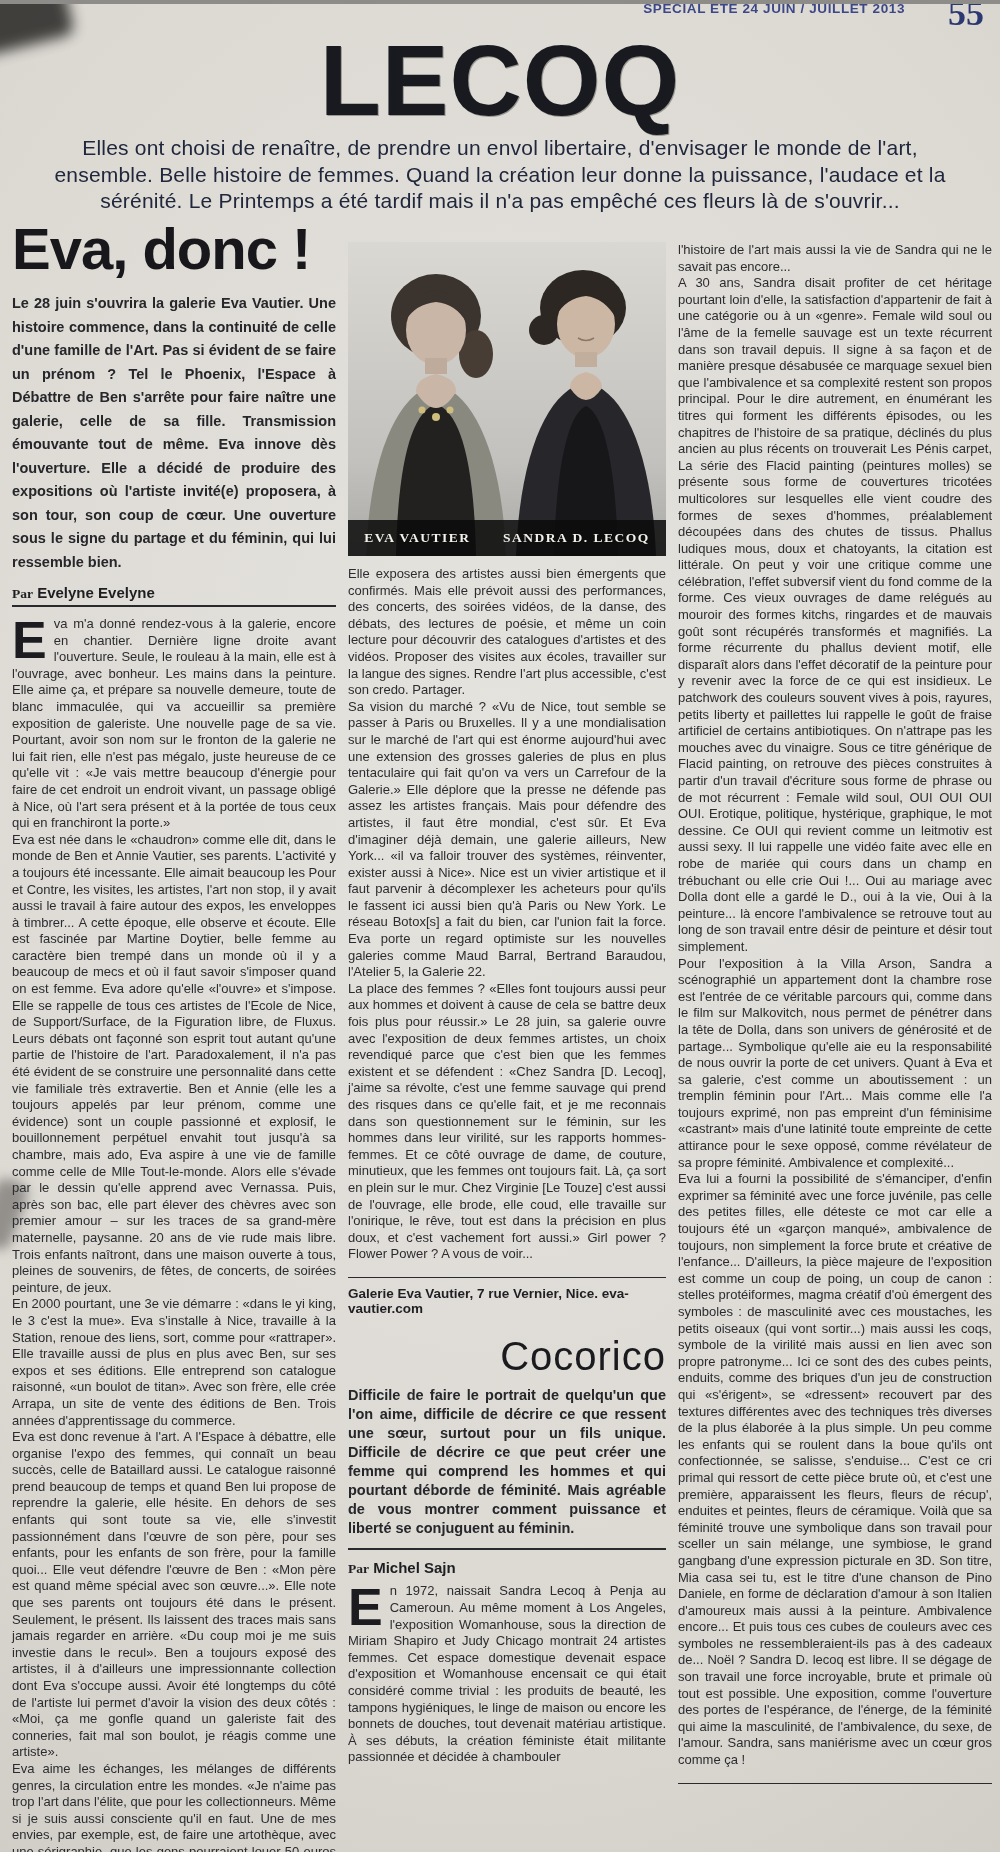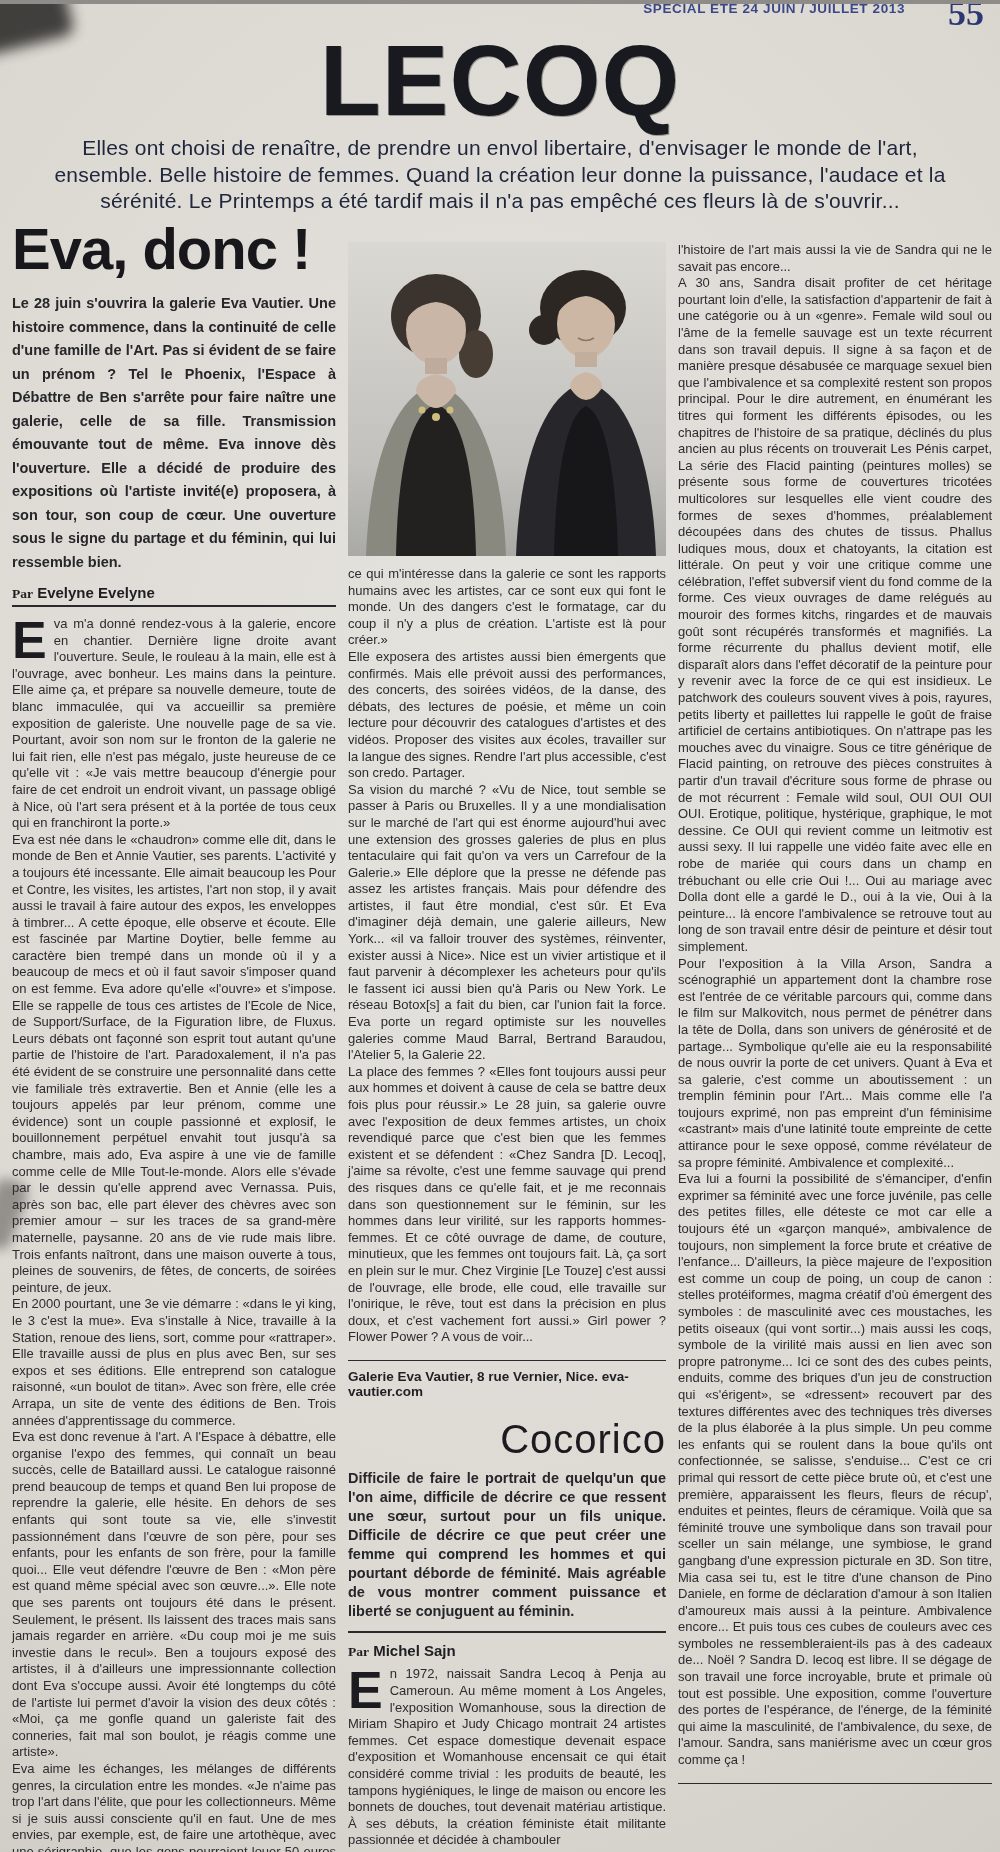--- a/index.html
+++ b/index.html
@@ -110,31 +110,34 @@
           <circle cx="196" cy="88" r="15" fill="#2d2724"></circle>
           <ellipse cx="238" cy="82" rx="29" ry="34" fill="#ccb7a5"></ellipse>
           <path d="M208,74 Q216,44 238,42 Q262,44 268,76 Q256,56 238,54 Q218,56 208,74 Z" fill="#2d2724"></path>
           <rect x="227" y="110" width="22" height="15" fill="#c2ae9d"></rect>
           <path d="M168,314 C172,210 200,148 238,140 C276,148 304,210 308,314 Z" fill="#27272b"></path>
           <path d="M206,314 C208,224 220,172 238,164 C256,172 268,224 270,314 Z" fill="#17171a"></path>
           <path d="M222,146 Q238,170 254,146 Q254,134 238,130 Q222,134 222,146 Z" fill="#ccb7a5"></path>
           <path d="M230,96 Q238,101 246,96" stroke="#8f7764" stroke-width="1.5" fill="none"></path>
         </g>
       </svg>
+      <figcaption class="caption">
+        <span>EVA VAUTIER</span>
+        <span>SANDRA D. LECOQ</span>
+      </figcaption>
     </figure>
 
     <div class="body">
-        <p>ce qui m'intéresse dans la galerie ce sont les rapports humains avec les artistes, car ce sont eux qui font le monde. Un des dangers c'est le formatage, car du coup il n'y a plus de création. L'artiste est là pour créer.»</p>
         <p>Elle exposera des artistes aussi bien émergents que confirmés. Mais elle prévoit aussi des performances, des concerts, des soirées vidéos, de la danse, des débats, des lectures de poésie, et même un coin lecture pour découvrir des catalogues d'artistes et des vidéos. Proposer des visites aux écoles, travailler sur la langue des signes. Rendre l'art plus accessible, c'est son credo. Partager.</p>
         <p>Sa vision du marché ? «Vu de Nice, tout semble se passer à Paris ou Bruxelles. Il y a une mondialisation sur le marché de l'art qui est énorme aujourd'hui avec une extension des grosses galeries de plus en plus tentaculaire qui fait qu'on va vers un Carrefour de la Galerie.» Elle déplore que la presse ne défende pas assez les artistes français. Mais pour défendre des artistes, il faut être mondial, c'est sûr. Et Eva d'imaginer déjà demain, une galerie ailleurs, New York... «il va falloir trouver des systèmes, réinventer, exister aussi à Nice». Nice est un vivier artistique et il faut parvenir à décomplexer les acheteurs pour qu'ils le fassent ici aussi bien qu'à Paris ou New York. Le réseau Botox[s] a fait du bien, car l'union fait la force. Eva porte un regard optimiste sur les nouvelles galeries comme Maud Barral, Bertrand Baraudou, l'Atelier 5, la Galerie 22.</p>
         <p>La place des femmes ? «Elles font toujours aussi peur aux hommes et doivent à cause de cela se battre deux fois plus pour réussir.» Le 28 juin, sa galerie ouvre avec l'exposition de deux femmes artistes, un choix revendiqué parce que c'est bien que les femmes existent et se défendent : «Chez Sandra [D. Lecoq], j'aime sa révolte, c'est une femme sauvage qui prend des risques dans ce qu'elle fait, et je me reconnais dans son questionnement sur le féminin, sur les hommes dans leur virilité, sur les rapports hommes-femmes. Et ce côté ouvrage de dame, de couture, minutieux, que les femmes ont toujours fait. Là, ça sort en plein sur le mur. Chez Virginie [Le Touze] c'est aussi de l'ouvrage, elle brode, elle coud, elle travaille sur l'onirique, le rêve, tout est dans la précision en plus doux, et c'est vachement fort aussi.» Girl power ? Flower Power ? A vous de voir...</p>
       </div>
 
     <div class="rule thin"></div>
-    <p class="credit">Galerie Eva Vautier, 8 rue Vernier, Nice. eva-vautier.com</p>
+    <p class="credit">Galerie Eva Vautier, 7 rue Vernier, Nice. eva-vautier.com</p>
 
     <h2 class="coco-title">Cocorico</h2>
     <p class="intro intro-coco">Difficile de faire le portrait de quelqu'un que l'on aime, difficile de décrire ce que ressent une sœur, surtout pour un fils unique. Difficile de décrire ce que peut créer une femme qui comprend les hommes et qui pourtant déborde de féminité. Mais agréable de vous montrer comment puissance et liberté se conjuguent au féminin.</p>
     <div class="rule"></div>
     <div class="byline">
       <span class="par">Par</span>
       <span class="name">Michel Sajn</span>
     </div>
     <div class="body dropcap" style="margin-top:6px;">
         <p>En 1972, naissait Sandra Lecoq à Penja au Cameroun. Au même moment à Los Angeles, l'exposition Womanhouse, sous la direction de Miriam Shapiro et Judy Chicago montrait 24 artistes femmes. Cet espace domestique devenait espace d'exposition et Womanhouse encensait ce qui était considéré comme trivial : les produits de beauté, les tampons hygiéniques, le linge de maison ou encore les bonnets de douches, tout devenait matériau artistique. À ses débuts, la création féministe était militante passionnée et décidée à chambouler</p>

